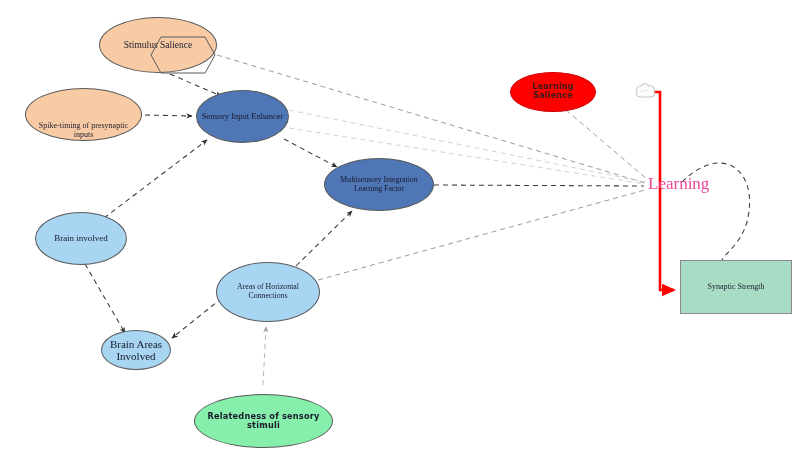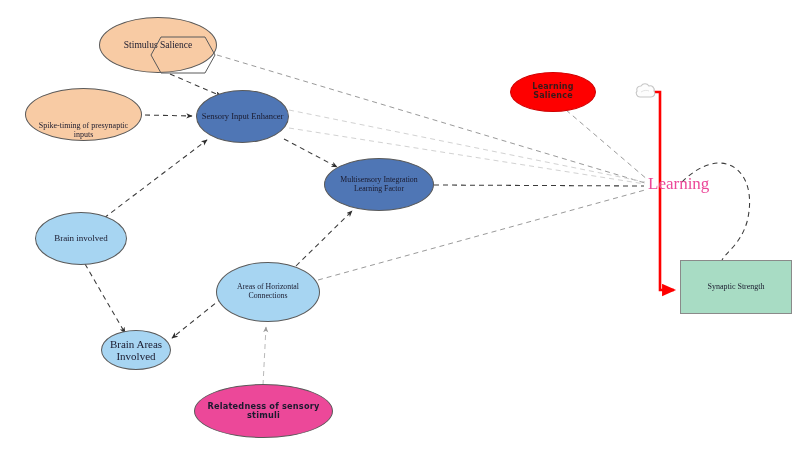--- a/index.html
+++ b/index.html
@@ -152,21 +152,21 @@
   </div>
 
   <div class="node ellipse" style="left:216px;top:262px;width:104px;height:60px;background:#a7d5f2;">
     <span class="node-label serif" style="font-size:7.8px;">Areas of Horizontal Connections</span>
   </div>
 
   <div class="node ellipse" style="left:101px;top:330px;width:70px;height:40px;background:#a7d5f2;">
     <span class="node-label serif" style="font-size:11px;">Brain Areas Involved</span>
   </div>
 
-  <div class="node ellipse" style="left:194px;top:384px;width:139px;height:54px;background:#ec4899;">
+  <div class="node ellipse" style="left:194px;top:394px;width:139px;height:54px;background:#86efac;">
     <span class="node-label comic" style="font-size:8.2px;">Relatedness of sensory stimuli</span>
   </div>
 
   <div class="node ellipse" style="left:510px;top:72px;width:86px;height:40px;background:#fe0000;border-color:#d00000;">
     <span class="node-label comic" style="font-size:8px;color:#3a1a1a;">Learning Salience</span>
   </div>
 
   <div class="node rect" style="left:680px;top:260px;width:112px;height:54px;background:#a8dcc4;">
     <span class="node-label serif" style="font-size:8px;">Synaptic Strength</span>
   </div>

